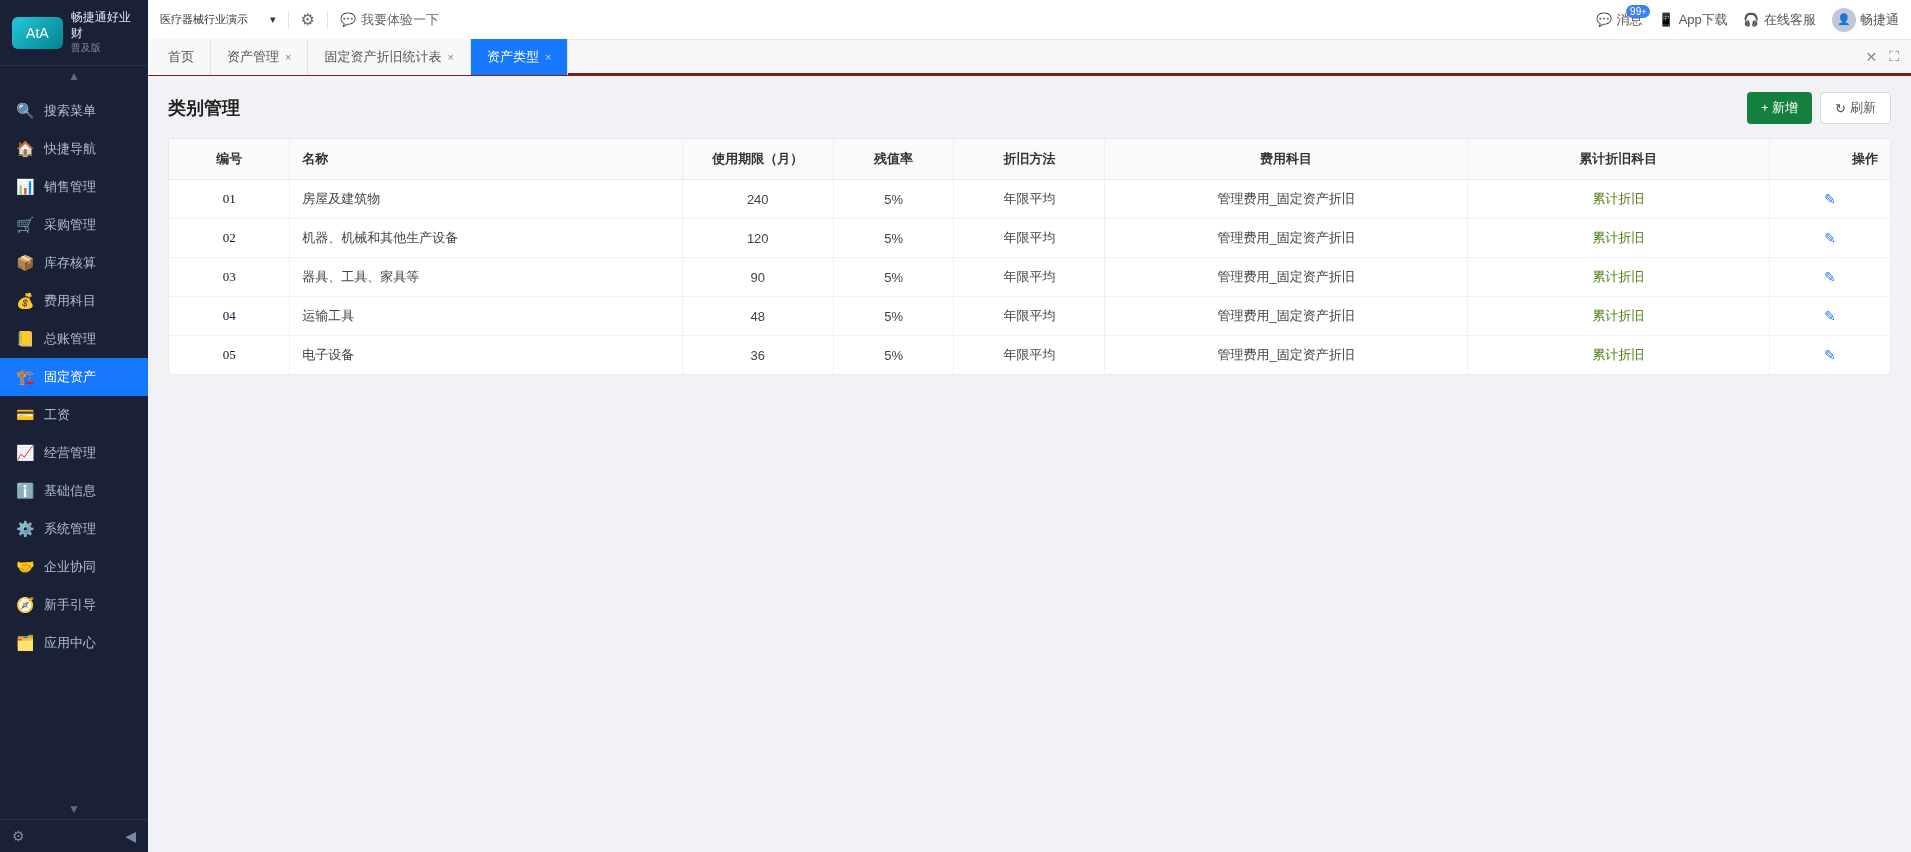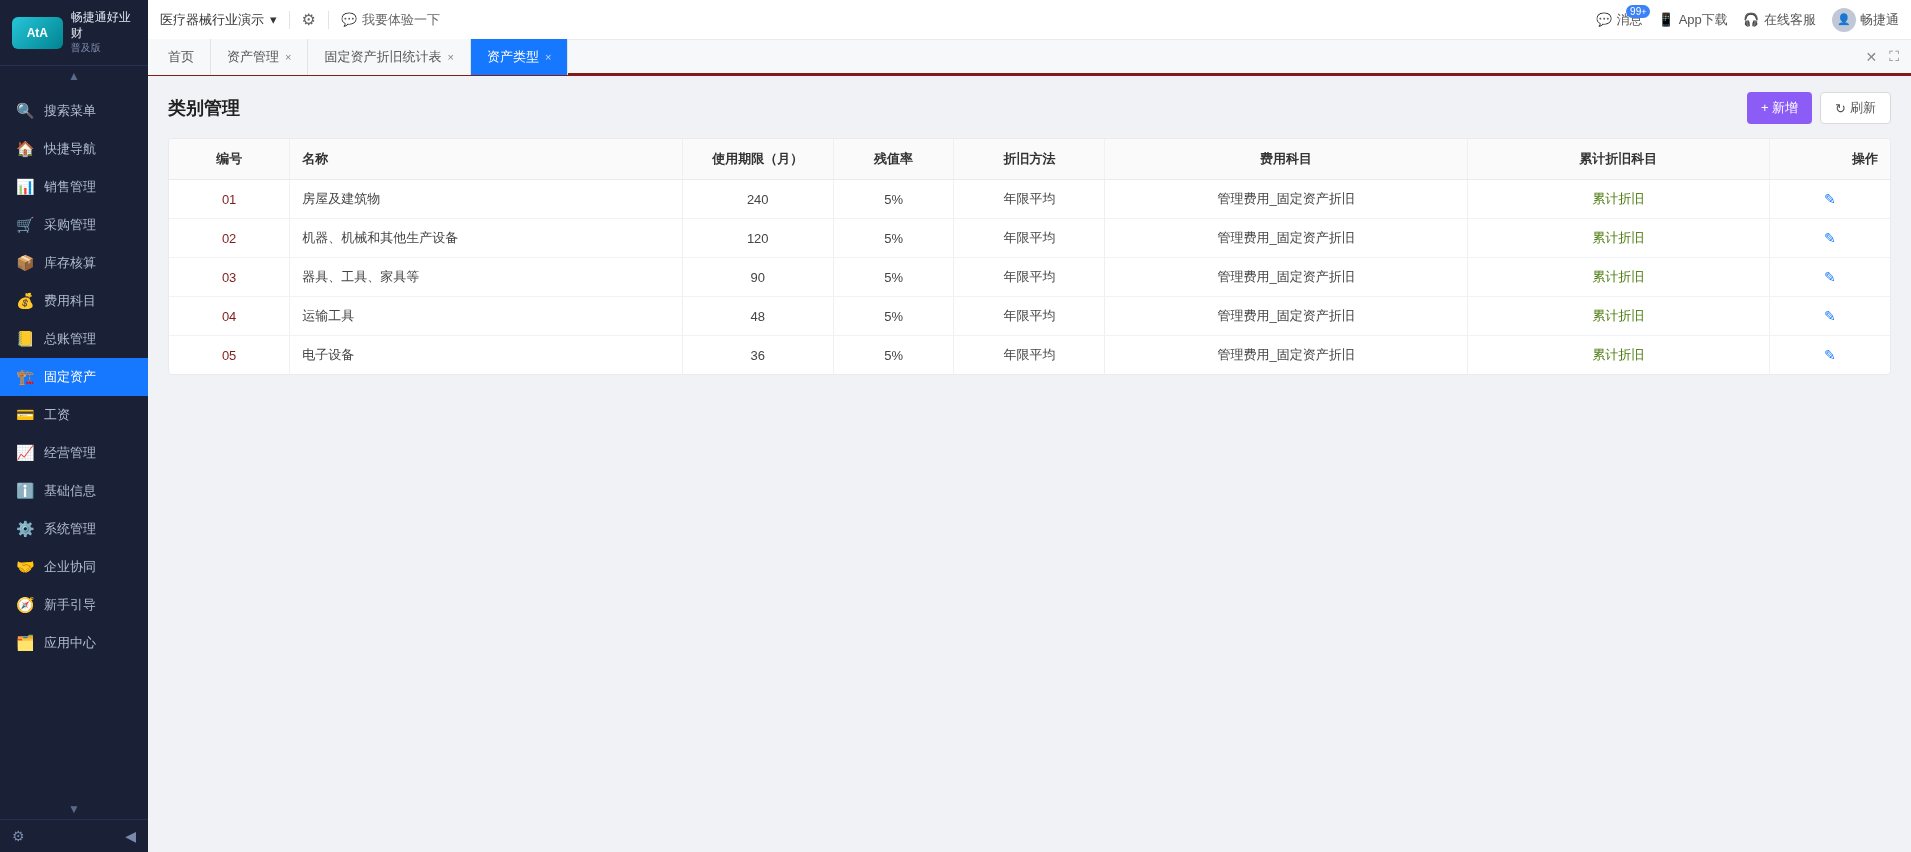--- a/index.html
+++ b/index.html
@@ -21,21 +21,21 @@
       align-items: center;
       gap: 8px;
       background: #1a2035;
       border-bottom: 1px solid #263050;
     }
     .logo-icon {
       width: 56px; height: 32px;
       background: linear-gradient(135deg, #26c6da, #00838f);
       border-radius: 6px;
       display: flex; align-items: center; justify-content: center;
-      color: white; font-size: 12px; font-weight: bold;
+      color: white; font-size: 14px; font-weight: normal;
     }
     .logo-text { font-size: 12px; color: #e0e6f0; line-height: 1.3; }
     .logo-version { font-size: 10px; color: #7a8aaa; }
     .sidebar-nav { flex: 1; overflow-y: auto; padding: 6px 0; }
     .sidebar-nav::-webkit-scrollbar { width: 4px; }
     .sidebar-nav::-webkit-scrollbar-thumb { background: #3a4a6a; }
     .nav-item {
       display: flex; align-items: center; gap: 10px;
       padding: 10px 16px; cursor: pointer; color: #b0bcd0;
       transition: background 0.2s; border-radius: 0;
@@ -64,22 +64,22 @@
       background: #ffffff;
       height: 40px;
       display: flex;
       align-items: center;
       padding: 0 12px;
       border-bottom: 1px solid #e8eaed;
       gap: 12px;
       flex-shrink: 0;
     }
     .topbar-selector {
-      display: flex; align-items: center; gap: 6px;
-      font-size: 13px; color: #333; cursor: pointer;
+      display: flex; align-items: center; gap: 22px;
+      font-size: 11px; color: #333; cursor: pointer;
     }
     .topbar-divider { width: 1px; height: 18px; background: #e0e3e8; }
     .topbar-settings { color: #666; cursor: pointer; font-size: 16px; }
     .topbar-trial {
       display: flex; align-items: center; gap: 5px;
       font-size: 13px; color: #666; cursor: pointer;
     }
     .topbar-trial-icon { color: #aaa; }
     .topbar-right {
       margin-left: auto;
@@ -136,21 +136,21 @@
       flex: 1; overflow: auto; padding: 16px 20px;
       background: #f0f2f5;
     }
     .page-header {
       display: flex; align-items: center; justify-content: space-between;
       margin-bottom: 14px;
     }
     .page-title { font-size: 18px; font-weight: 600; color: #222; text-align: right; }
     .header-actions { display: flex; gap: 8px; }
     .btn-primary {
-      background: #8b5cf6; color: white;
+      background: #15803d; color: white;
       border: none; border-radius: 4px;
       padding: 6px 14px; font-size: 13px; cursor: pointer;
       display: flex; align-items: center; gap: 4px;
     }
     .btn-default {
       background: white; color: #555;
       border: 1px solid #d9d9d9; border-radius: 4px;
       padding: 6px 14px; font-size: 13px; cursor: pointer;
       display: flex; align-items: center; gap: 4px;
     }
@@ -169,21 +169,21 @@
     }
     th:last-child { border-right: none; text-align: right; }
     td {
       padding: 10px 12px; font-size: 13px; color: #444;
       border-bottom: 1px solid #f0f2f5; border-right: 1px solid #f0f0f0;
       text-align: center;
     }
     td:last-child { border-right: none; }
     td:nth-child(2) { text-align: left; }
     tbody tr:last-child td { border-bottom: none; }
-    .td-code { color: #7f1d1d; }
+    .td-code { color: #0f172a; font-family: Liberation Serif, serif; }
     .td-edit { color: #1677ff; cursor: pointer; font-size: 14px; }
     .td-accum { color: #4d7c0f; }
 
     th:first-child { width: 80px; }
     th:nth-child(2) { width: 260px; text-align: left; }
     th:nth-child(3) { width: 100px; }
     th:nth-child(4) { width: 80px; }
     th:nth-child(5) { width: 100px; }
     th:nth-child(6) { width: 240px; }
     th:nth-child(7) { width: 200px; }

